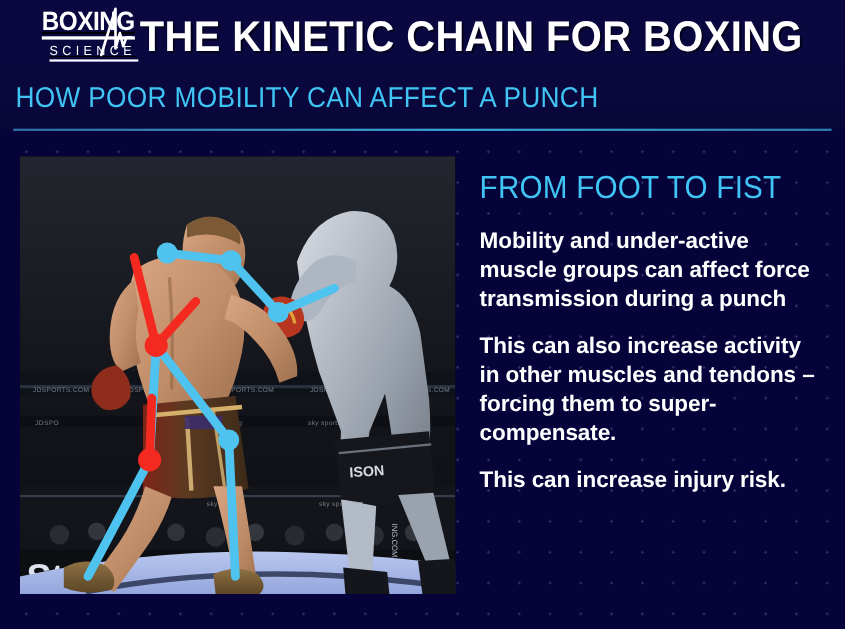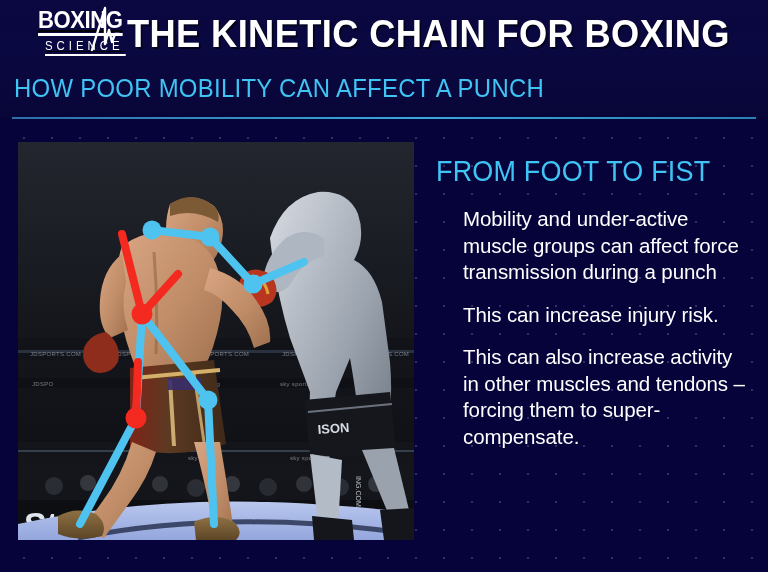--- a/index.html
+++ b/index.html
@@ -123,27 +123,26 @@
     line-height:34px;
     color:#3fc4f4;
     white-space:nowrap;
     transform:scaleX(0.93);
     transform-origin:left top;
     letter-spacing:0.2px;
     margin-bottom:18px;
   }
   .panel-para {
     font-family:"Liberation Sans", sans-serif;
-    font-weight:normal;
+    font-weight:bold;
     font-size:20.5px;
     line-height:26.5px;
     color:#ffffff;
     margin-bottom:16px;
     letter-spacing:-0.1px;
-    margin-left:27px;
   }
 </style>
 </head>
 <body>
 
 <div id="infographic">
 
   <div id="header-bar">
 
     <div id="logo">
@@ -338,18 +337,18 @@
       </g>
     </svg>
   </div>
 
   <div id="text-panel">
 
     <div id="panel-heading">FROM FOOT TO FIST</div>
 
     <p class="panel-para">Mobility and under-active muscle groups can affect force transmission during a punch</p>
 
+    <p class="panel-para">This can also increase activity in other muscles and tendons – forcing them to super-compensate.</p>
+
     <p class="panel-para">This can increase injury risk.</p>
-
-    <p class="panel-para">This can also increase activity in other muscles and tendons – forcing them to super-compensate.</p>
   </div>
 
 </div>
 
 </body></html>

